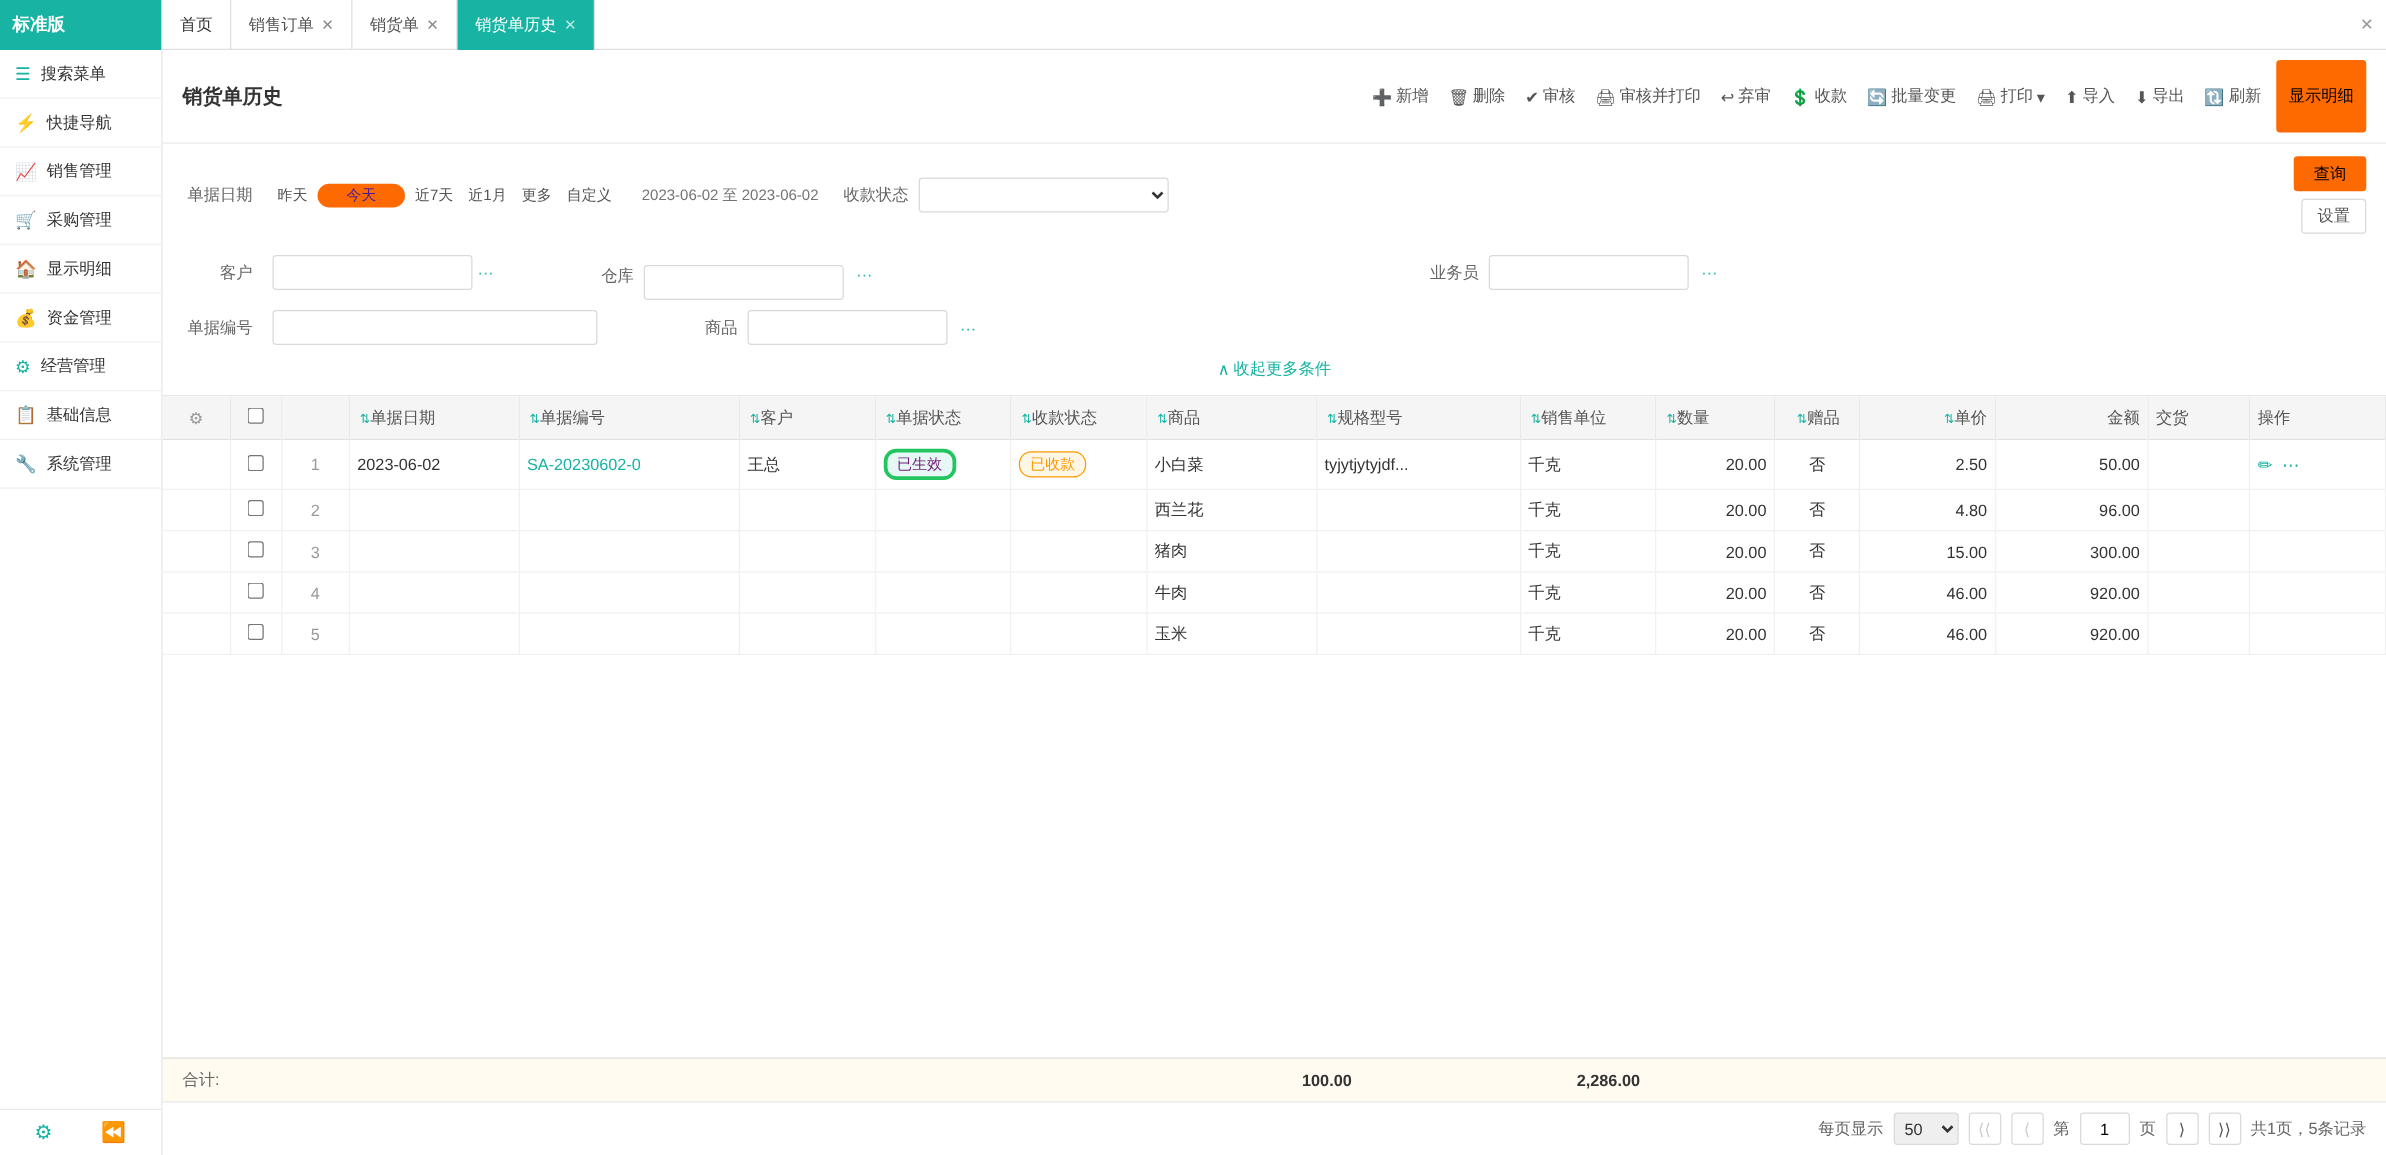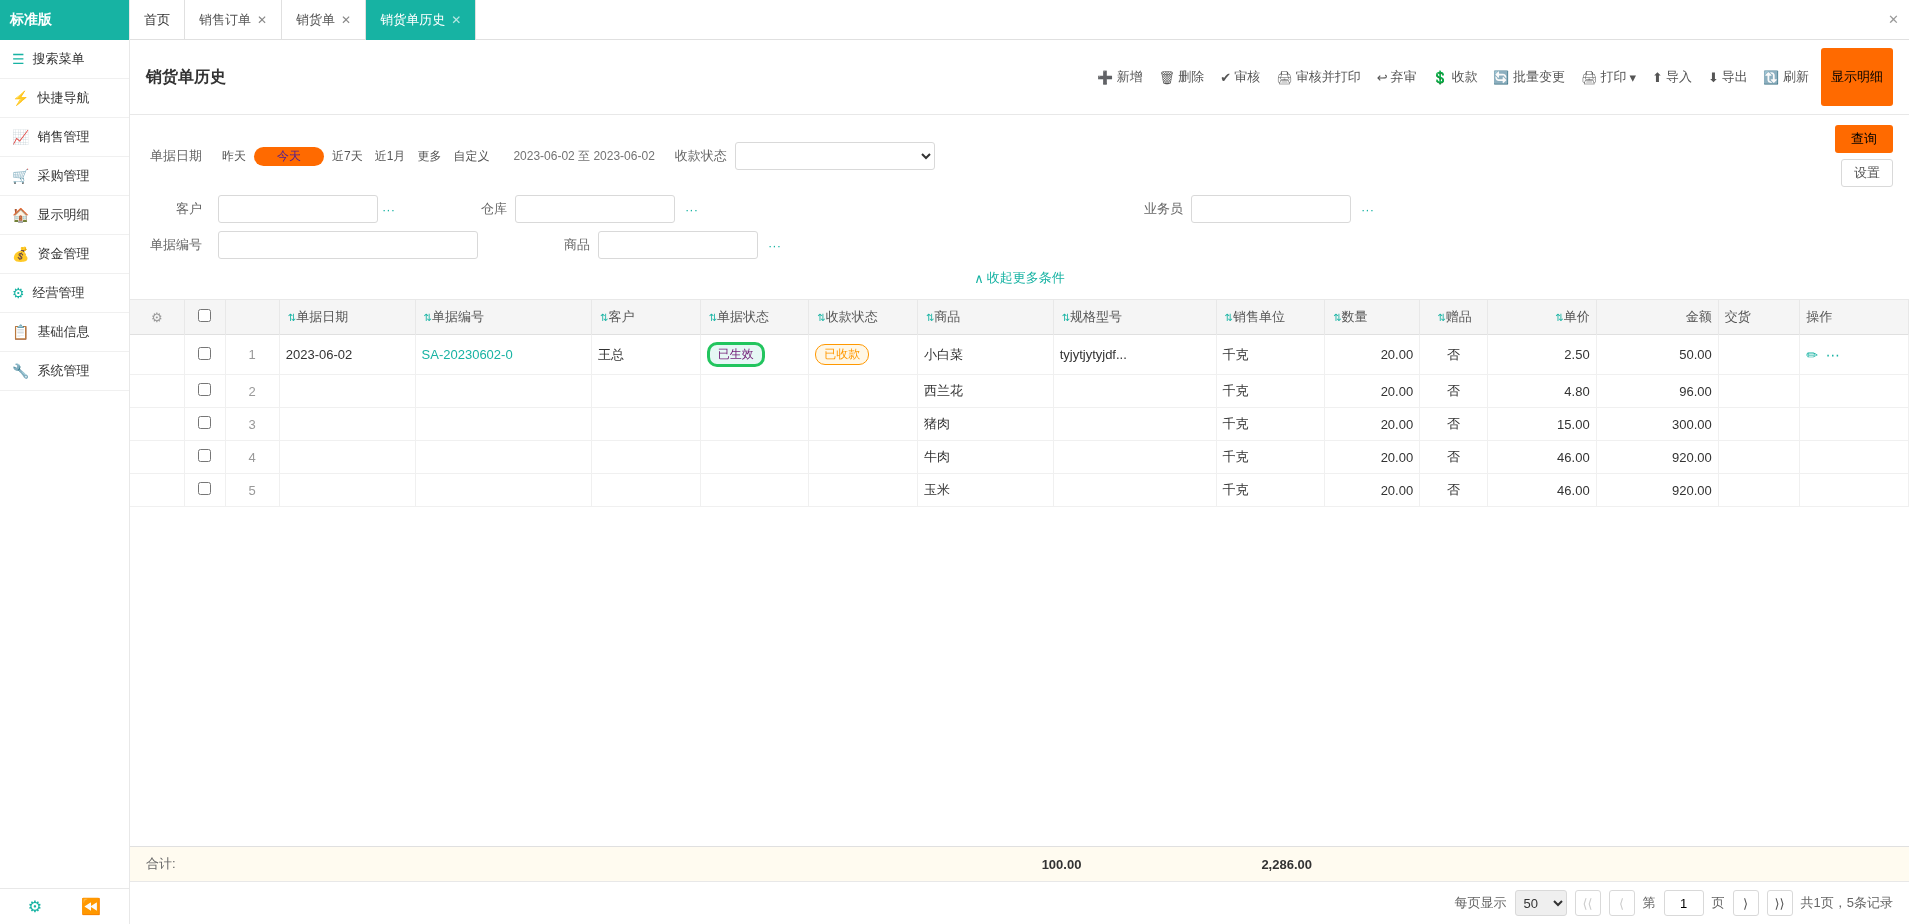--- a/index.html
+++ b/index.html
@@ -498,21 +498,21 @@
         </div>
       </div>
 
       <div class="filter-row">
         <div class="filter-label">客户</div>
         <div style="display:flex;align-items:center;gap:2px;">
           <input class="filter-input" style="width: 160px;">
           <span class="filter-dots">···</span>
         </div>
 
-        <div style="flex:1;display:flex;align-items:center;gap:8px;margin-left:40px;">
+        <div style="flex:1;display:flex;align-items:flex-start;gap:8px;margin-left:40px;margin-top:17px;">
           <div class="filter-label">仓库</div>
           <input class="filter-input" style="width: 160px;">
           <span class="filter-dots">···</span>
         </div>
 
         <div style="flex:1;display:flex;align-items:center;gap:8px;">
           <div class="filter-label">业务员</div>
           <input class="filter-input" style="width: 160px;">
           <span class="filter-dots">···</span>
         </div>

